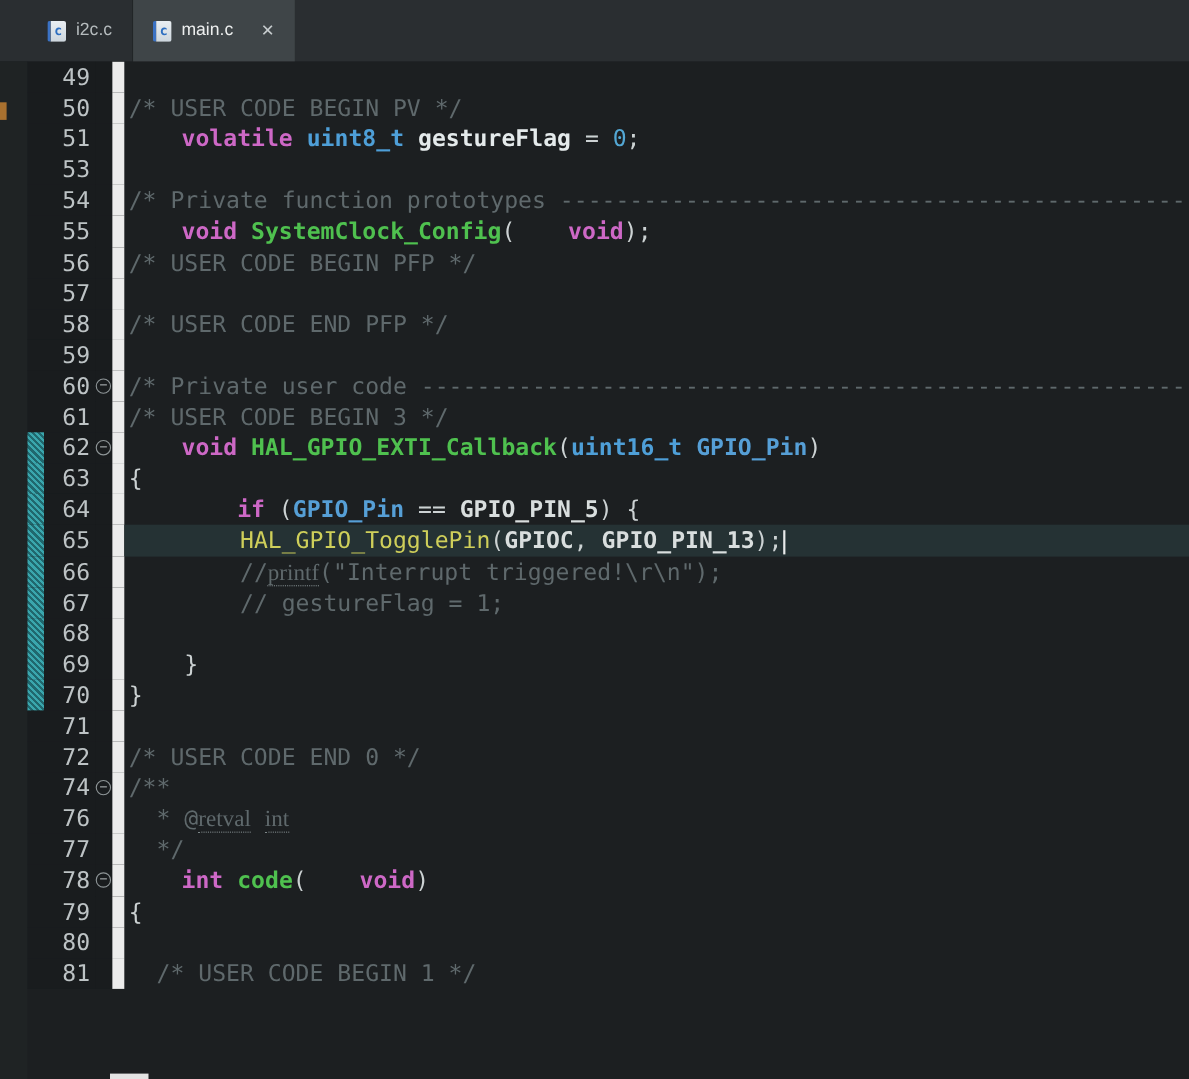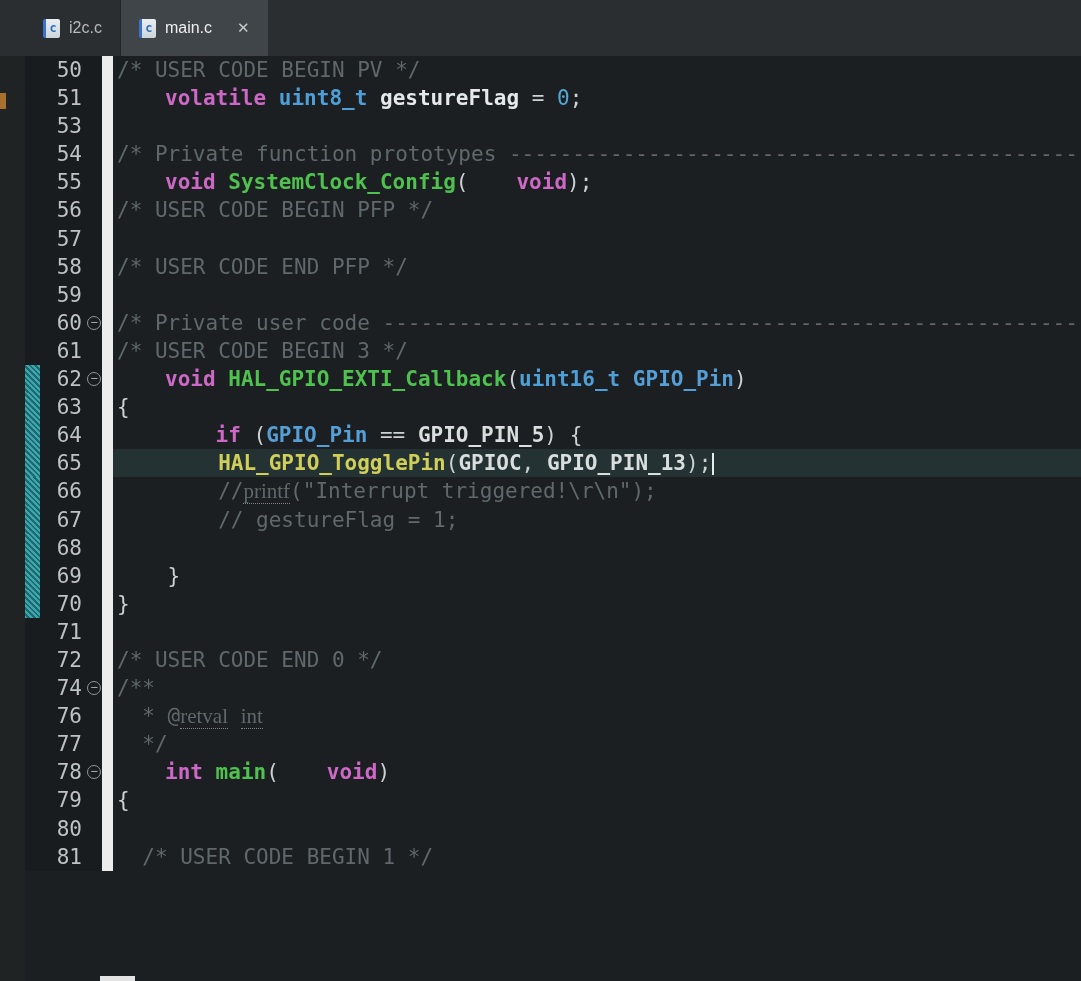--- a/index.html
+++ b/index.html
@@ -44,21 +44,21 @@
   .cell-strip{width:11px;flex:0 0 auto;background:var(--fold-strip,#ececec);}
   .cell-code{flex:1;white-space:pre;padding-left:4px;overflow:hidden;
              color:var(--plain-text,#ccd2d3);}
   .row.hl .cell-code{background:var(--current-line-highlight,#253234);}
 
   .tok-c,.tok-cu{color:var(--comment,#5f696c);}
   .tok-cu{border-bottom:1px dotted #7d8789;font-family:Liberation Serif, serif;}
   .tok-k{color:var(--keyword,#cd68c6);font-weight:bold;margin-left:48px;}
   .tok-t{color:var(--type,#4e9fd8);font-weight:bold;}
   .tok-fd{color:var(--function-declaration,#4fc14f);font-weight:bold;}
-  .tok-fc{color:var(--function-call,#cfcf5a);font-weight:bold;text-align:right;}
+  .tok-fc{color:var(--function-call,#cfcf5a);font-weight:normal;text-align:right;}
   .tok-m{color:var(--macro,#d9dede);font-weight:bold;}
   .tok-v{color:var(--parameter,#569fd6);font-weight:bold;}
   .tok-g{color:var(--global-variable,#e4eaeb);font-weight:bold;}
   .tok-num{color:var(--number,#53a7d4);}
   .tok-p{color:var(--plain-text,#ccd2d3);}
   .caret{display:inline-block;width:2px;height:22px;vertical-align:middle;
          background:var(--caret,#e8eaea);margin-left:1px;}
 
   .hscroll-thumb{position:absolute;left:100px;bottom:0;width:35px;height:5px;
                  background:var(--scrollbar-thumb,#e3e3e3);}
@@ -84,20 +84,27 @@
     </div>
   </div>
 
   <div class="editor">
     <div class="ruler">
       <div class="annotation-marker"></div>
     </div>
     <div class="rows" id="rows">
         <div class="row">
           <div class="cell-diff"></div>
+          <div class="cell-num">49</div>
+          <div class="cell-fold"></div>
+          <div class="cell-strip"></div>
+          <div class="cell-code"></div>
+        </div>
+        <div class="row">
+          <div class="cell-diff"></div>
           <div class="cell-num">50</div>
           <div class="cell-fold"></div>
           <div class="cell-strip"></div>
           <div class="cell-code"><span class="tok-c">/* USER CODE BEGIN PV */</span></div>
         </div>
         <div class="row">
           <div class="cell-diff"></div>
           <div class="cell-num">51</div>
           <div class="cell-fold"></div>
           <div class="cell-strip"></div>
@@ -270,21 +277,21 @@
           <div class="cell-strip"></div>
           <div class="cell-code"><span class="tok-c">  */</span></div>
         </div>
         <div class="row">
           <div class="cell-diff"></div>
           <div class="cell-num">78</div>
           <div class="cell-fold">
             <span class="fold-icon">−</span>
           </div>
           <div class="cell-strip"></div>
-          <div class="cell-code"><span class="tok-k">int</span><span class="tok-p"> </span><span class="tok-fd">main</span><span class="tok-p">(</span><span class="tok-k">void</span><span class="tok-p">)</span></div>
+          <div class="cell-code"><span class="tok-k">int</span><span class="tok-p"> </span><span class="tok-fd">code</span><span class="tok-p">(</span><span class="tok-k">void</span><span class="tok-p">)</span></div>
         </div>
         <div class="row">
           <div class="cell-diff"></div>
           <div class="cell-num">79</div>
           <div class="cell-fold"></div>
           <div class="cell-strip"></div>
           <div class="cell-code"><span class="tok-p">{</span></div>
         </div>
         <div class="row">
           <div class="cell-diff"></div>

